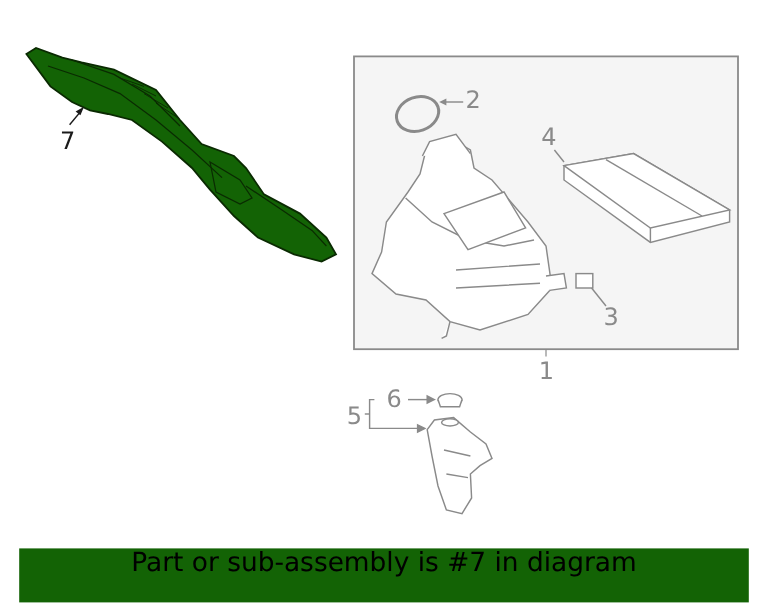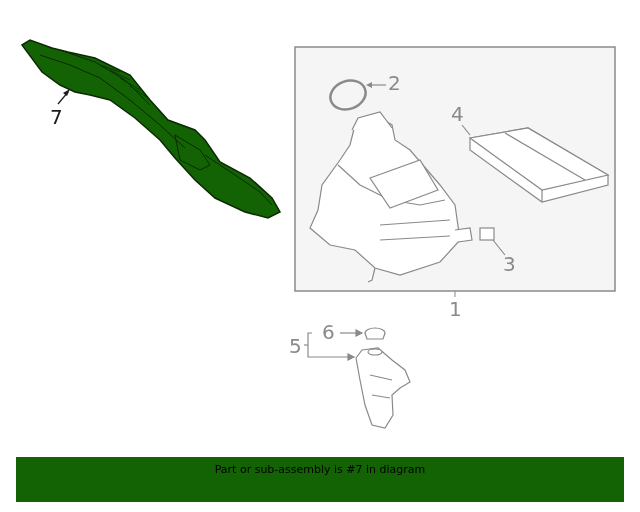--- a/index.html
+++ b/index.html
@@ -1,20 +1,20 @@
 <!DOCTYPE html>
 <html><head>
 <meta charset="utf-8">
 <style>
   html,body{margin:0;padding:0;background:#fff;}
   body{width:640px;height:512px;position:relative;overflow:hidden;font-family:"DejaVu Sans",sans-serif;}
   .canvas{position:absolute;left:0;top:0;width:640px;height:512px;}
   .callout{position:absolute;font-size:20px;color:#8a8a8a;line-height:1;}
   .callout.dark{color:#1a1a1a;}
-  .banner{position:absolute;left:16px;top:457px;width:608px;height:45px;background:#136305;color:#000;text-align:center;font-size:11px;line-height:20px;padding-top:3px;box-sizing:border-box;}
+  .banner{position:absolute;left:16px;top:457px;width:608px;height:45px;background:#136305;color:#000;text-align:center;font-size:22px;line-height:20px;padding-top:3px;box-sizing:border-box;}
   .banner div{white-space:nowrap;}
 </style>
 </head>
 <body>
 
 <svg class="canvas" viewBox="0 0 640 512" xmlns="http://www.w3.org/2000/svg">
 
   <g>
     <path d="M22,45 L30,40 L52,48 L68,52 L95,58 L130,75 L150,100 L168,120 L195,130 L205,140 L220,162 L250,178 L272,198 L280,212 L268,218 L245,212 L215,198 L195,180 L175,158 L160,140 L135,118 L110,100 L90,95 L75,92 L60,85 L42,72 Z" fill="#136305" stroke="#0a2a02" stroke-width="1.5"></path>
     <path d="M40,55 L70,65 L100,78 L130,100 L160,125 L185,148" fill="none" stroke="#0a2a02" stroke-width="1"></path>

